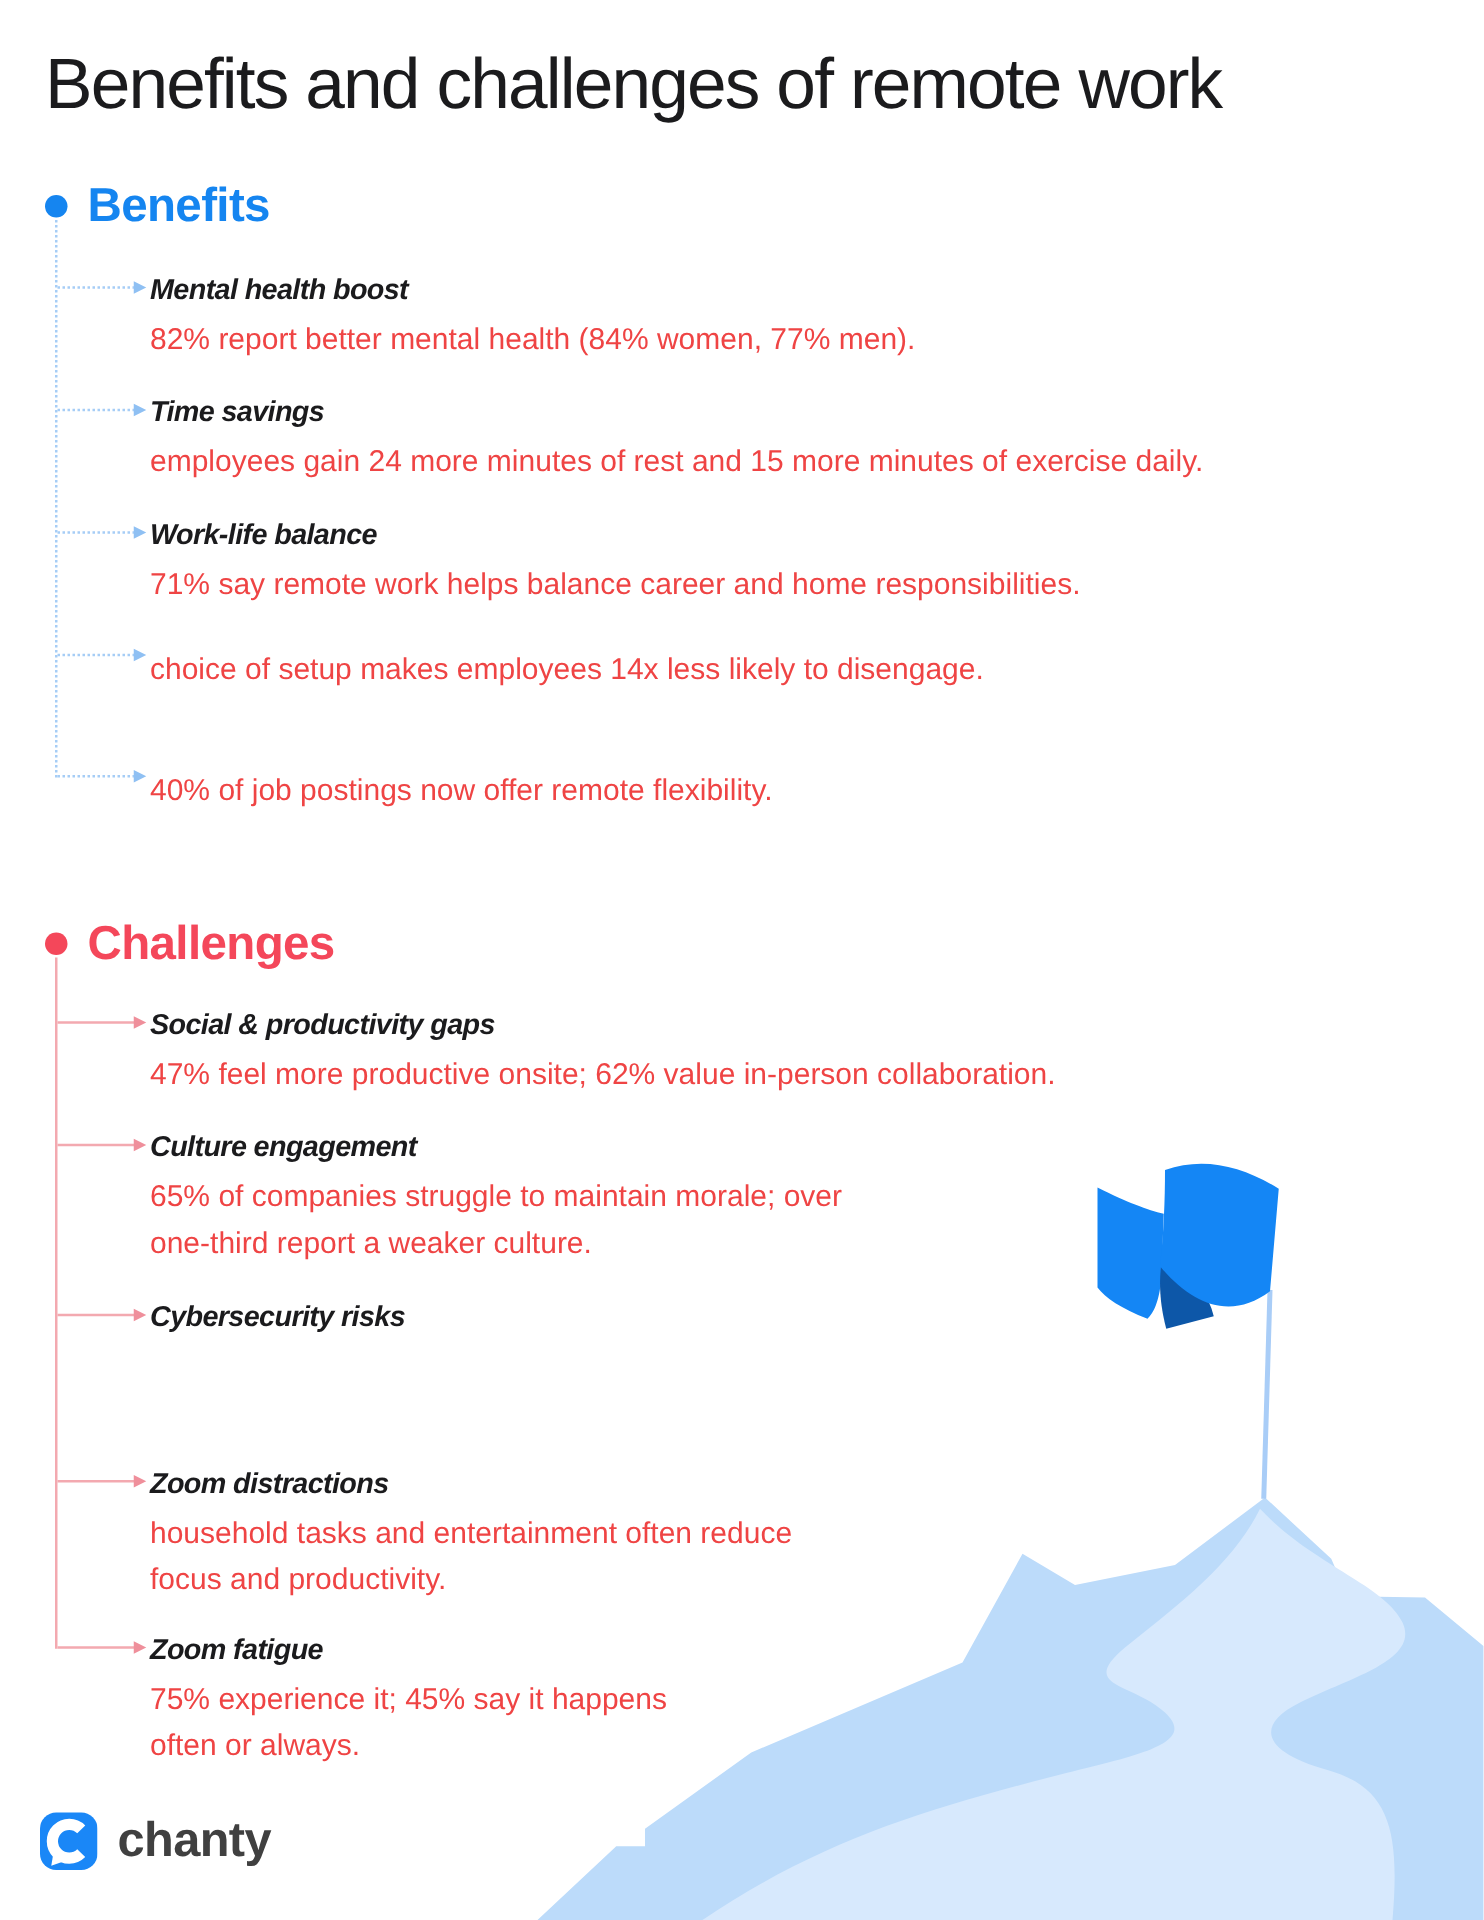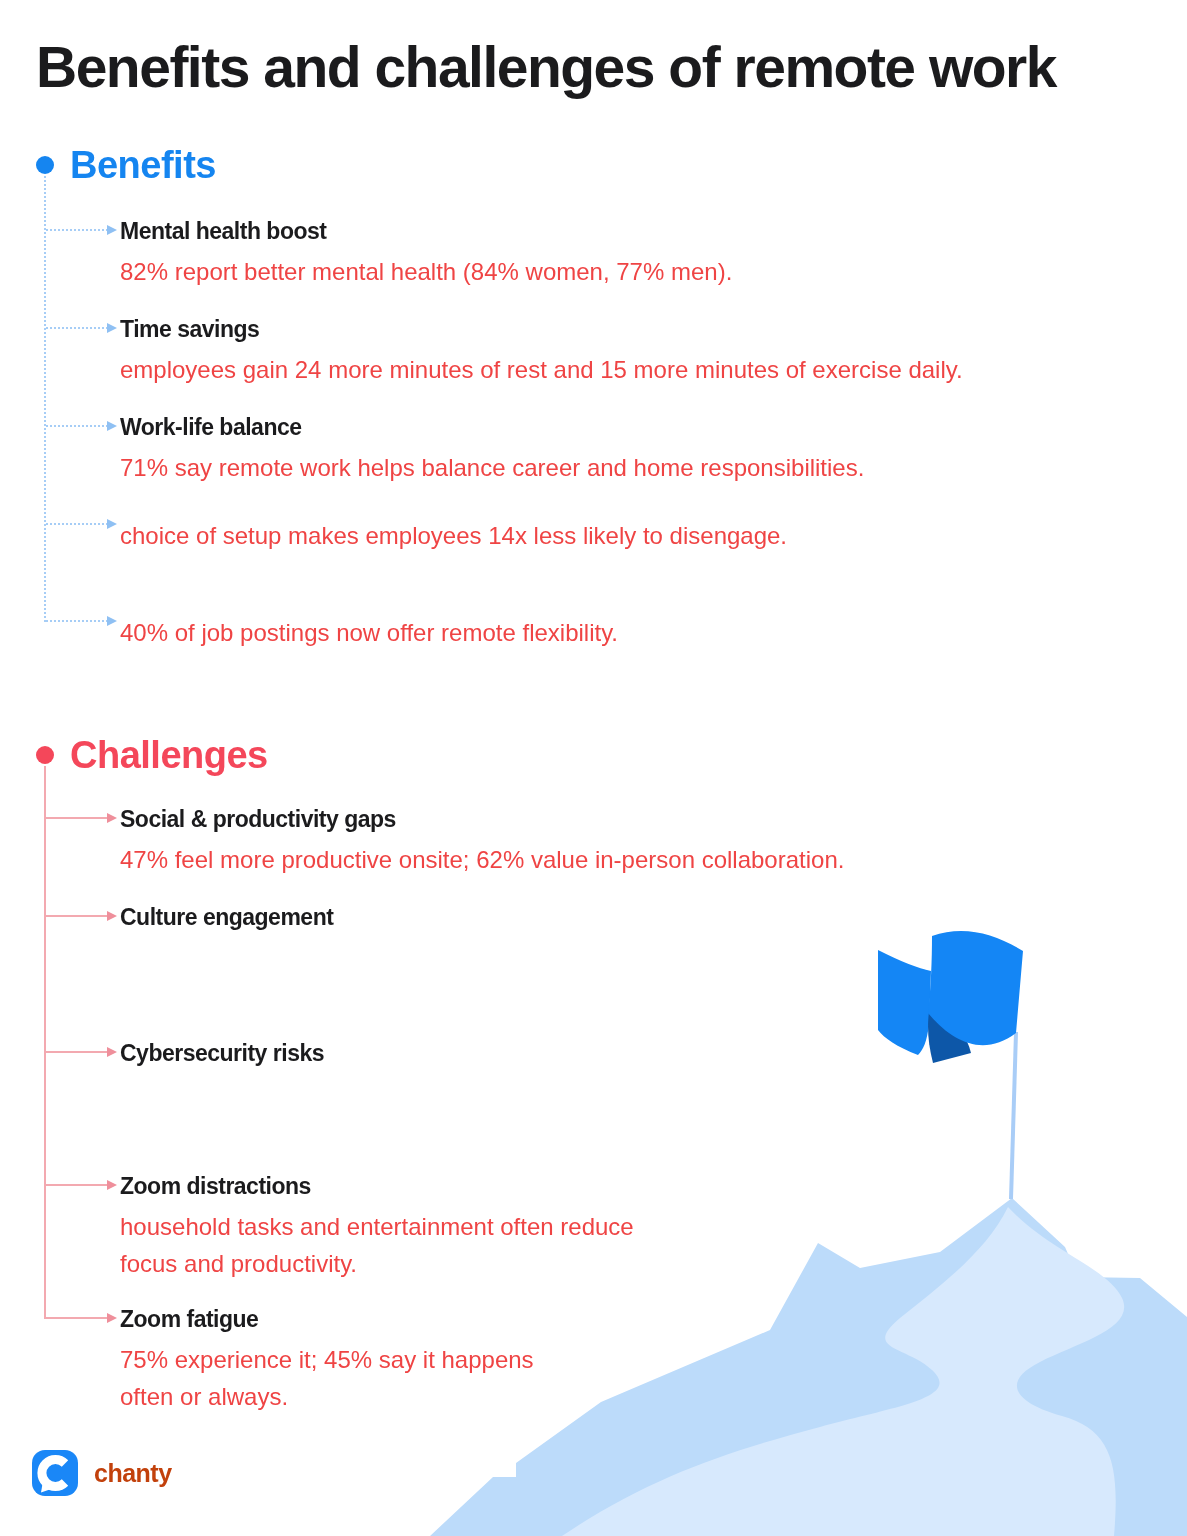--- a/index.html
+++ b/index.html
@@ -4,57 +4,57 @@
 <style>
   html,body { margin:0; padding:0; background:#ffffff; }
   .page {
     position:relative; width:1187px; height:1536px; background:#ffffff;
     overflow:hidden; font-family:"Liberation Sans", sans-serif;
   }
   .illustration { position:absolute; left:0; top:0; width:1187px; height:1536px; pointer-events:none; }
 
   .page-title {
     position:absolute; left:36px; top:34px; margin:0; width:1130px;
-    font-size:57px; line-height:66px; font-weight:700; letter-spacing:-1.5px; color:#1b1b1d;
+    font-size:57px; line-height:66px; font-weight:400; letter-spacing:-1.5px; color:#1b1b1d;
   }
 
   .section-dot { position:absolute; width:18px; height:18px; border-radius:50%; }
   .dot-benefits  { left:36px; top:156px; background:#1585f0; }
   .dot-challenges{ left:36px; top:746px; background:#f4475a; }
 
   .section-heading {
     position:absolute; left:70px; margin:0;
     font-size:38px; line-height:34px; font-weight:700; letter-spacing:-0.5px;
   }
   .heading-benefits  { top:148px; color:#1585f0; }
   .heading-challenges{ top:738px; color:#f4475a; }
 
   .vline { position:absolute; left:44px; width:0; }
   .vline-benefits  { top:176px; height:446px; border-left:2px dotted #a6cdf6; }
   .vline-challenges{ top:766px; height:553px; border-left:2px solid  #f3a9b0; }
 
   .item { position:absolute; left:120px; }
   .item-title {
-    font-size:23px; line-height:30px; font-weight:700; letter-spacing:-0.5px; color:#1b1b1d;
+    font-size:23px; line-height:30px; font-weight:700; letter-spacing:-0.5px; color:#1b1b1d;font-style:italic;
   }
   .item-desc {
     margin-top:7px; font-size:24px; line-height:37px; color:#ef4444; white-space:pre-line;
   }
   .connector { position:absolute; left:-74px; top:13px; width:62px; height:0; }
   .item-b .connector { border-top:2px dotted #a6cdf6; }
   .item-c .connector { border-top:2px solid  #f3a9b0; }
   .arrowhead {
     position:absolute; left:-13px; top:9px; width:0; height:0;
     border-top:5px solid transparent; border-bottom:5px solid transparent;
   }
   .item-b .arrowhead { border-left:10px solid #8fc0f3; }
   .item-c .arrowhead { border-left:10px solid #ef8f9b; }
 
   .brand { position:absolute; left:32px; top:1448px; display:flex; align-items:center; gap:16px; }
-  .brand-text { font-size:25px; font-weight:700; letter-spacing:-0.5px; color:#c2410c; }
+  .brand-text { font-size:39px; font-weight:700; letter-spacing:-0.5px; color:#404040; }
 </style>
 </head>
 <body>
 
 <div class="page">
 
   <svg class="illustration" viewBox="0 0 1187 1536" aria-hidden="true">
     <path fill="#bcdbfa" d="M 430 1536 L 493 1477 L 516 1477 L 516 1463 L 601 1402 L 770 1330 L 818 1243 L 860 1268 L 940 1252 L 1012 1198 L 1065 1247 L 1078 1277 L 1140 1278 L 1187 1317 L 1187 1536 Z"></path>
     <path fill="#d7e9fd" d="M 1008 1207
          C 1050 1252 1108 1268 1122 1298
@@ -116,20 +116,22 @@
   <div class="item item-c" style="top:804px">
     <div class="connector"></div>
     <div class="arrowhead"></div>
     <div class="item-title">Social &amp; productivity gaps</div>
     <div class="item-desc">47% feel more productive onsite; 62% value in-person collaboration.</div>
   </div>
   <div class="item item-c" style="top:902px">
     <div class="connector"></div>
     <div class="arrowhead"></div>
     <div class="item-title">Culture engagement</div>
+    <div class="item-desc">65% of companies struggle to maintain morale; over
+one-third report a weaker culture.</div>
   </div>
   <div class="item item-c" style="top:1038px">
     <div class="connector"></div>
     <div class="arrowhead"></div>
     <div class="item-title">Cybersecurity risks</div>
   </div>
   <div class="item item-c" style="top:1171px">
     <div class="connector"></div>
     <div class="arrowhead"></div>
     <div class="item-title">Zoom distractions</div>

